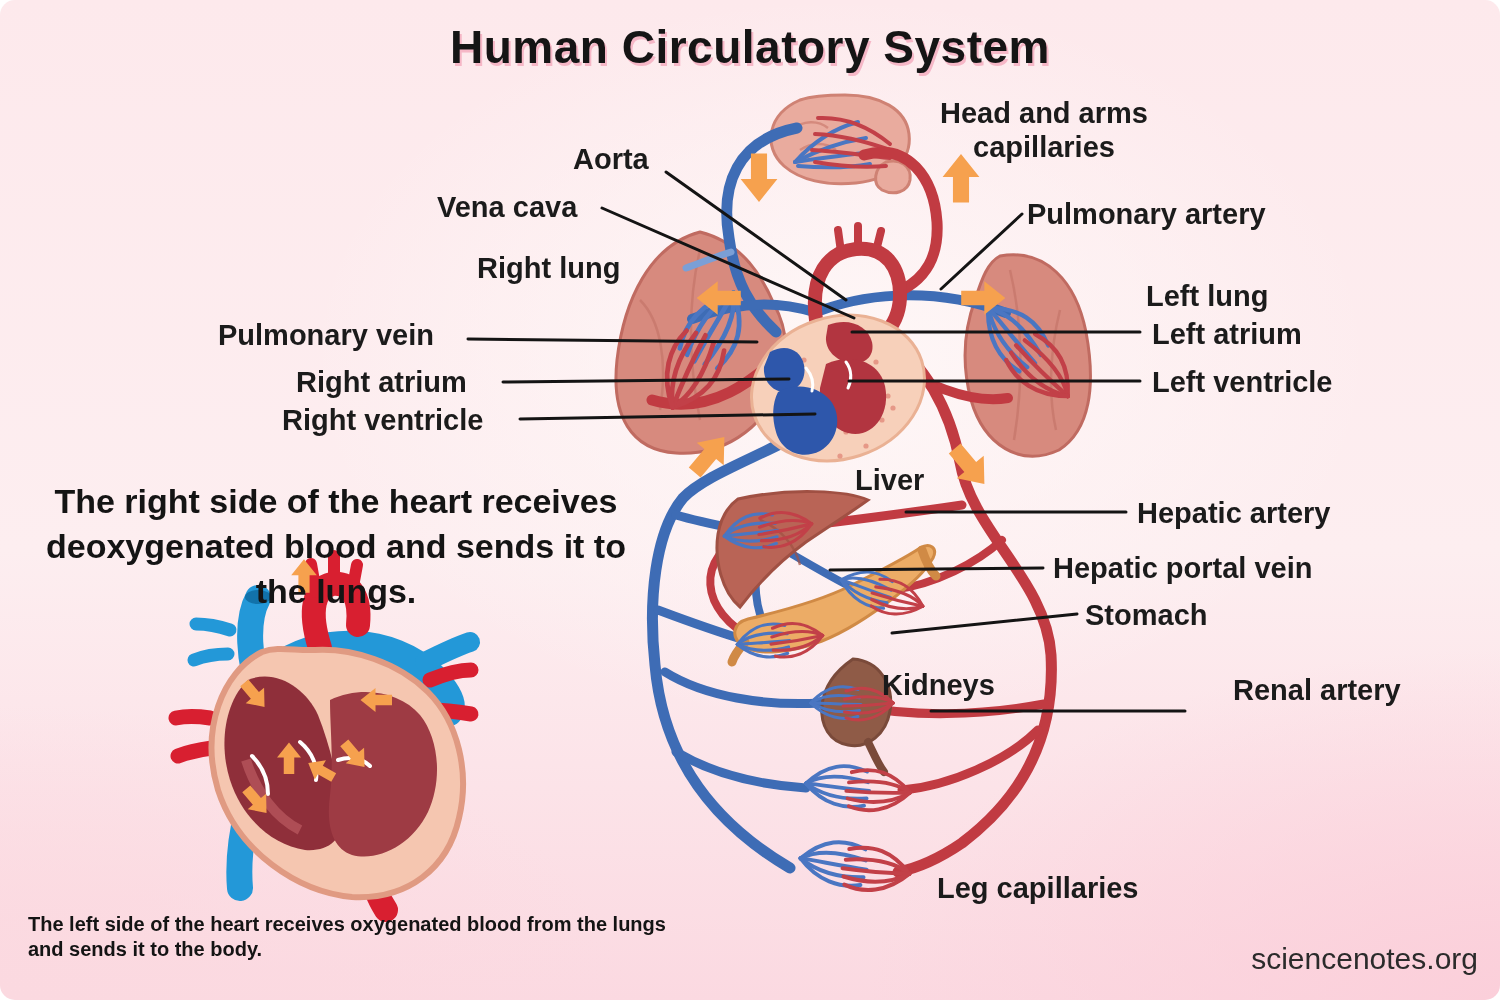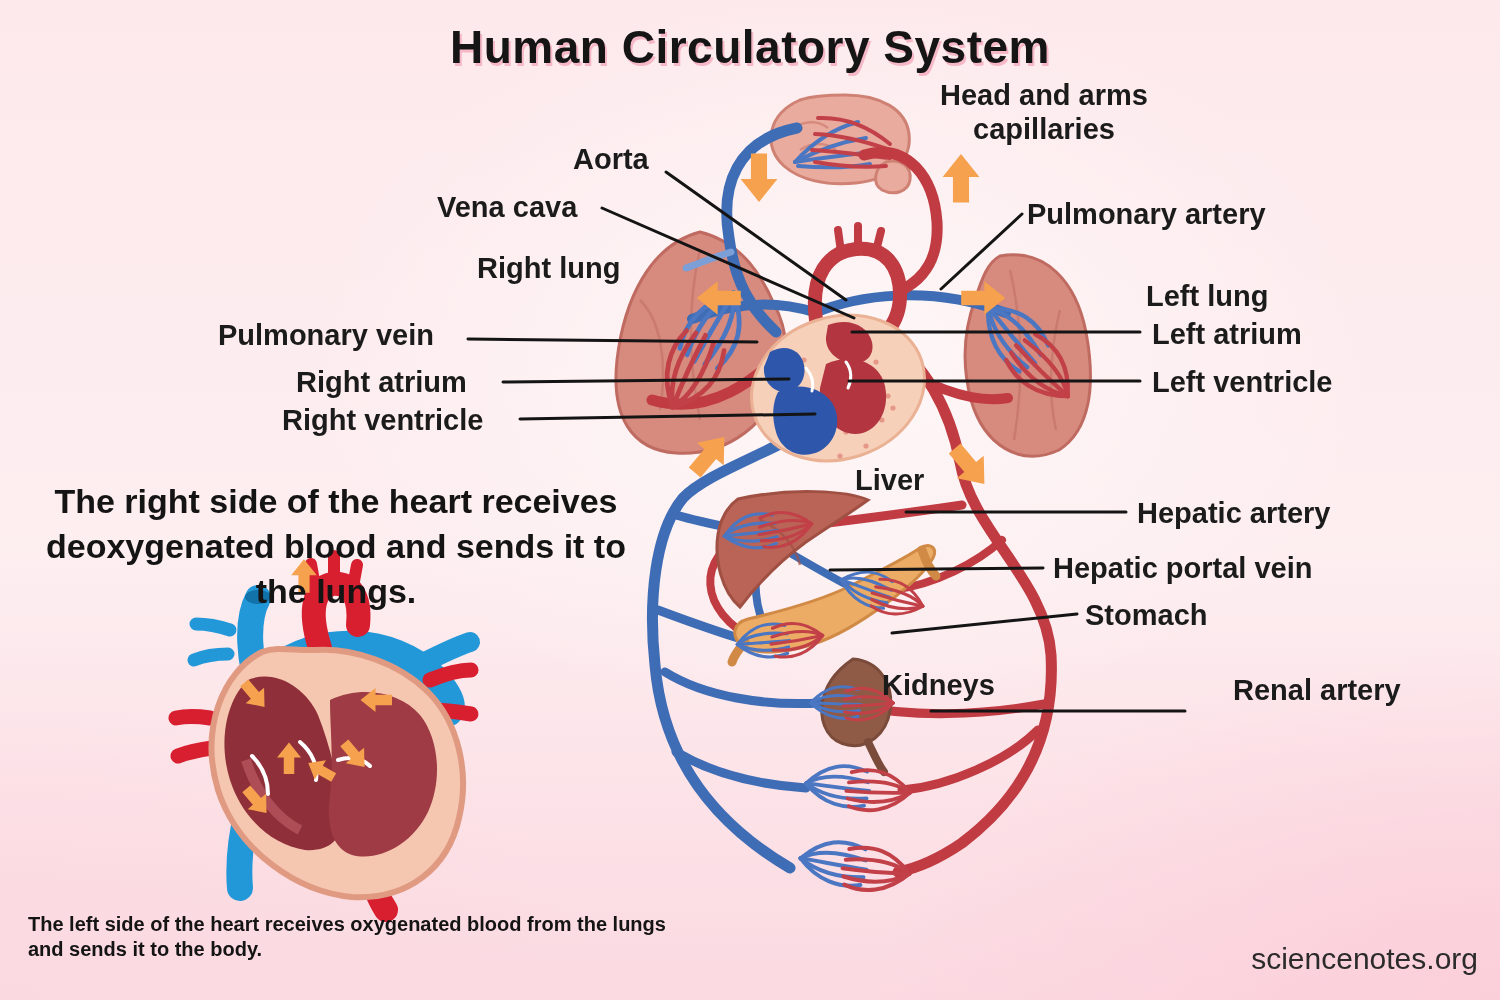--- a/index.html
+++ b/index.html
@@ -4,20 +4,21 @@
 <style>
   html,body{margin:0;padding:0;}
   .canvas{
     position:relative;width:1500px;height:1000px;overflow:hidden;
     font-family:"Liberation Sans",sans-serif;
     background:
       radial-gradient(ellipse 820px 560px at 56% 36%, #fef7f7 0%, rgba(254,247,247,0) 65%),
       radial-gradient(ellipse 900px 500px at 100% 100%, #fbcfda 0%, rgba(251,207,218,0) 70%),
       radial-gradient(ellipse 900px 420px at 0% 100%, #fbd9e0 0%, rgba(251,217,224,0) 70%),
       linear-gradient(180deg,#fde9ec 0%,#fdeef0 55%,#fbd9e1 100%);
+    border-radius: 15px;
   }
   svg{position:absolute;left:0;top:0;}
   .lbl{
     position:absolute;color:#1b1b1b;font-weight:700;font-size:29px;
     white-space:nowrap;line-height:1.18;
   }
   .lbl.wrap{white-space:normal;}
   .title{
     position:absolute;left:0;top:20px;width:100%;text-align:center;
     font-size:46px;font-weight:800;color:#151515;letter-spacing:.5px;
@@ -225,35 +226,36 @@
       <line x1="849" y1="381" x2="1140" y2="381"></line>
       <line x1="906" y1="512" x2="1126" y2="512"></line>
       <line x1="830" y1="570" x2="1043" y2="568"></line>
       <line x1="892" y1="633" x2="1077" y2="614"></line>
       <line x1="931" y1="711" x2="1185" y2="711"></line>
     </g>
   </svg>
 
   <div class="title">Human Circulatory System</div>
 
-  <div class="lbl wrap" style="left:930px;top:78px;width:228px;text-align:center;">Head and arms capillaries</div>
+  <div class="lbl wrap" style="left:930px;top:96px;width:228px;text-align:center;">Head and arms capillaries</div>
   <div class="lbl" style="left:573px;top:142px;">Aorta</div>
   <div class="lbl" style="left:437px;top:190px;">Vena cava</div>
   <div class="lbl" style="left:477px;top:251px;">Right lung</div>
   <div class="lbl" style="left:218px;top:318px;">Pulmonary vein</div>
   <div class="lbl" style="left:296px;top:365px;">Right atrium</div>
   <div class="lbl" style="left:282px;top:403px;">Right ventricle</div>
   <div class="lbl" style="left:1027px;top:197px;">Pulmonary artery</div>
   <div class="lbl" style="left:1146px;top:279px;">Left lung</div>
   <div class="lbl" style="left:1152px;top:317px;">Left atrium</div>
   <div class="lbl" style="left:1152px;top:365px;">Left ventricle</div>
   <div class="lbl" style="left:855px;top:463px;">Liver</div>
   <div class="lbl" style="left:1137px;top:496px;">Hepatic artery</div>
   <div class="lbl" style="left:1053px;top:551px;">Hepatic portal vein</div>
   <div class="lbl" style="left:1085px;top:598px;">Stomach</div>
   <div class="lbl" style="left:882px;top:668px;">Kidneys</div>
   <div class="lbl" style="left:1195px;top:673px;margin-left:38px;">Renal artery</div>
+  <div class="lbl" style="left:937px;top:871px;">Leg capillaries</div>
 
   <div class="note right-note">The right side of the heart receives deoxygenated blood and sends it to the lungs.</div>
   <div class="note left-note">The left side of the heart receives oxygenated blood from the lungs and sends it to the body.</div>
 
   <div class="watermark">sciencenotes.org</div>
 </div>
 
 </body></html>

